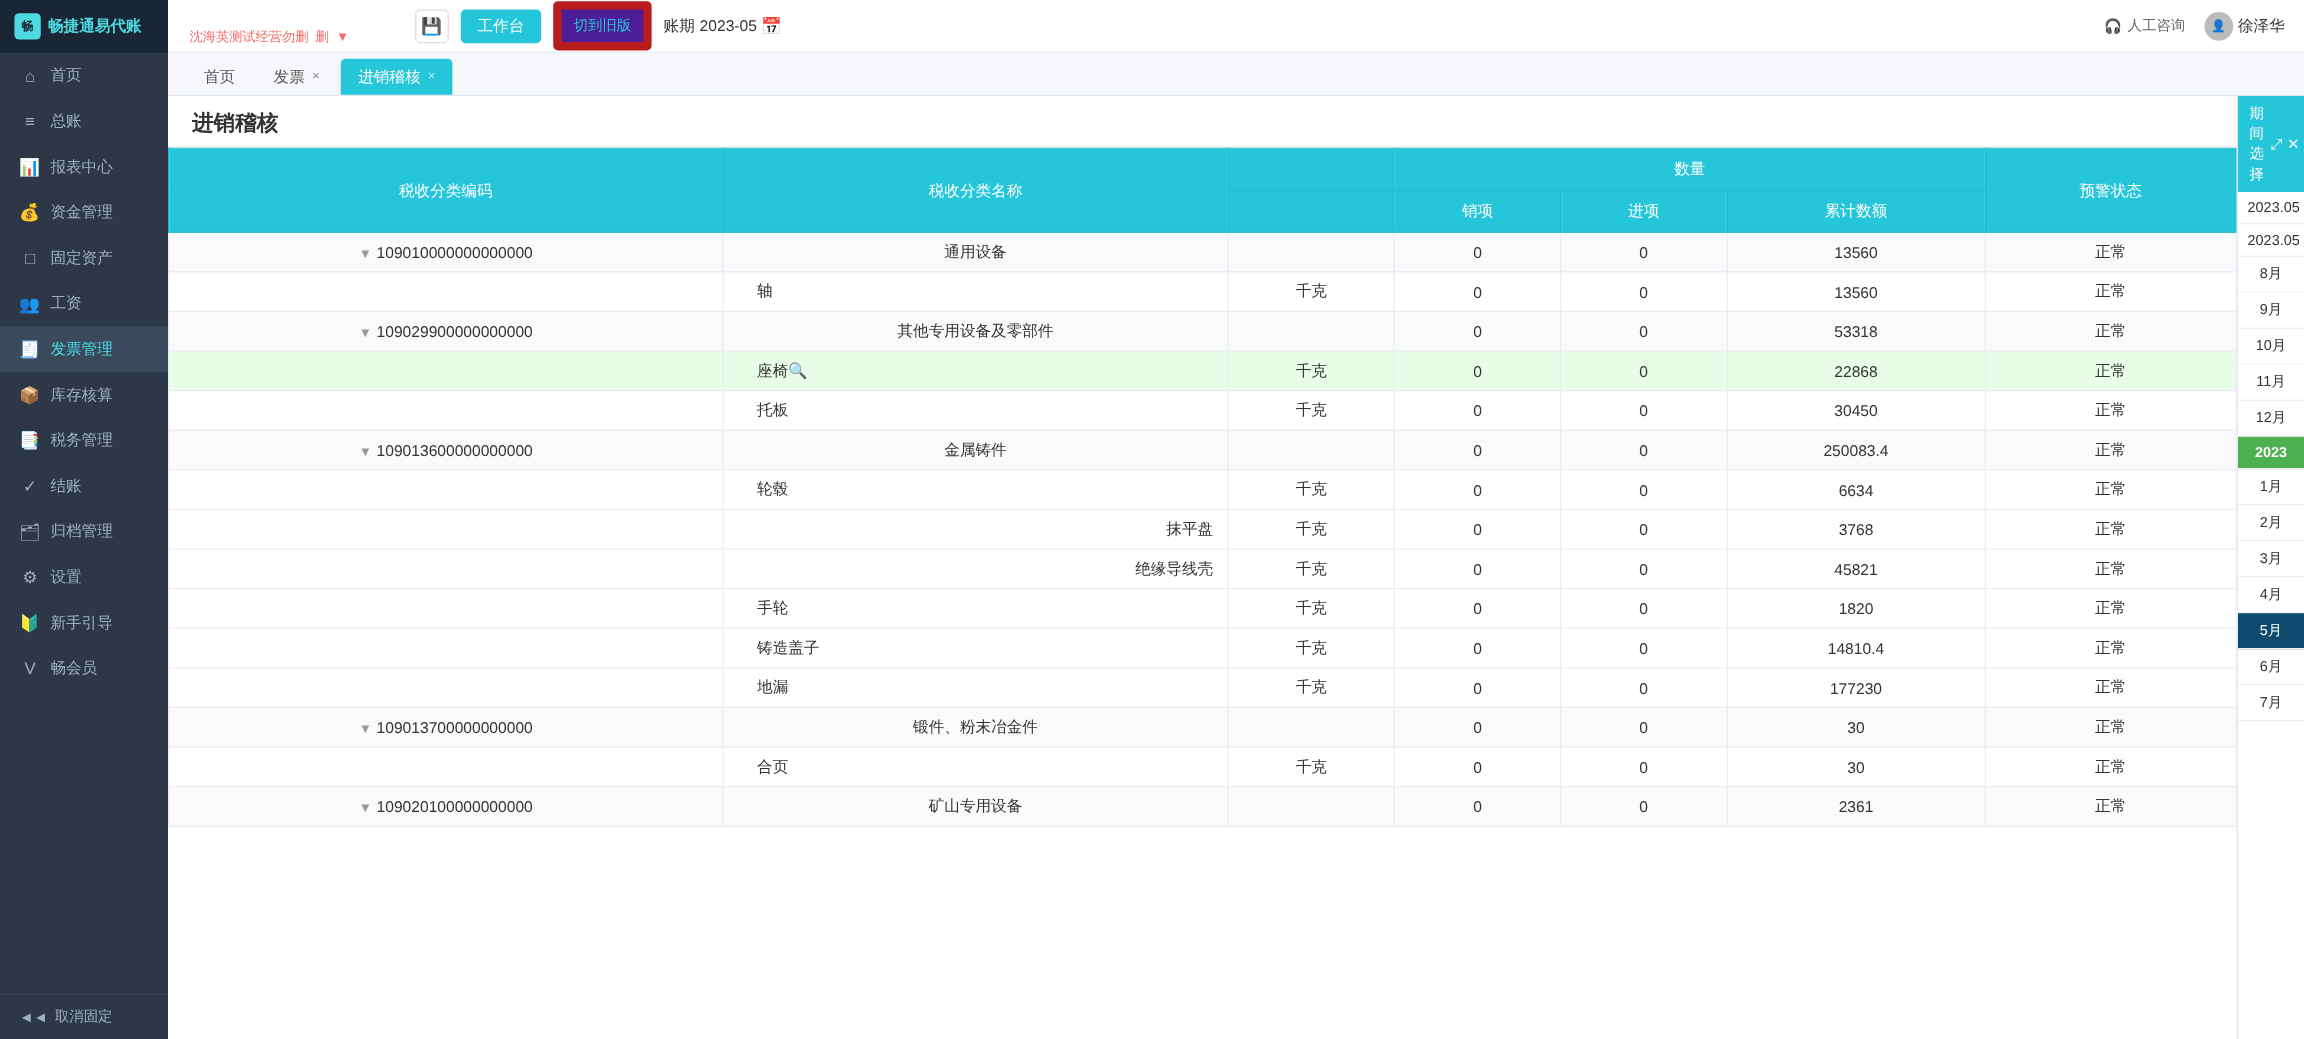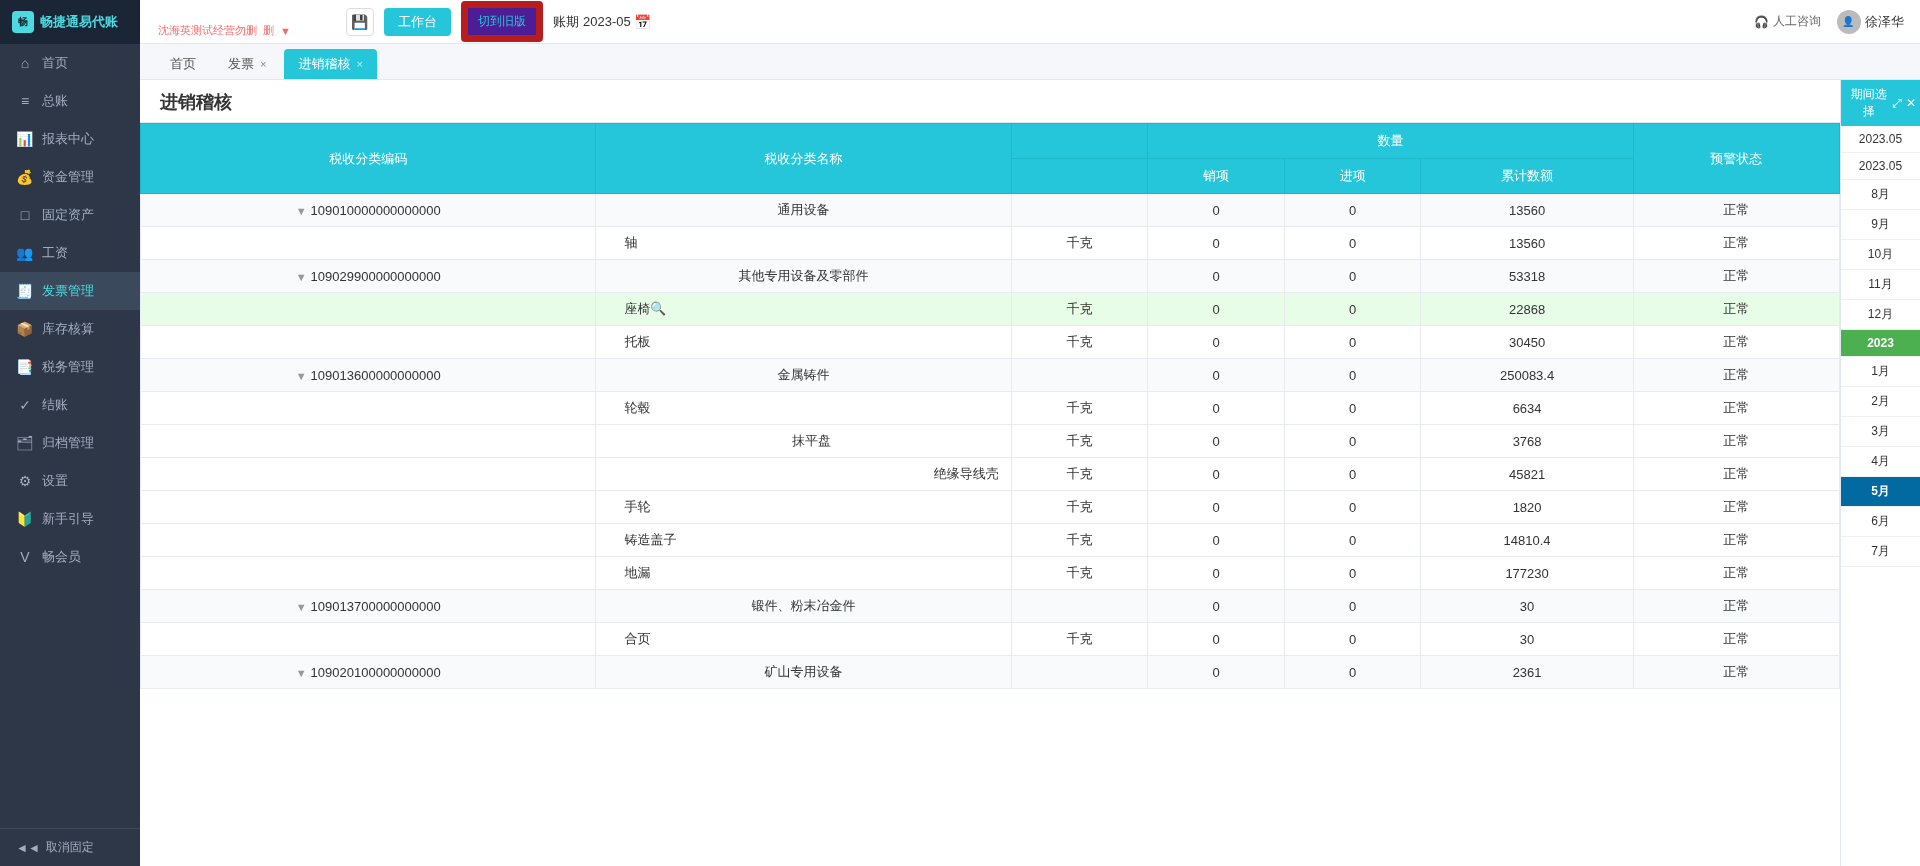--- a/index.html
+++ b/index.html
@@ -318,21 +318,21 @@
     tbody tr.category-row td:first-child { text-align: center; }
     .expand-icon { color: #999; margin-right: 4px; font-size: 11px; }
     .search-icon-cell {
       color: #26c6da;
       font-size: 13px;
       cursor: pointer;
     }
 
     
     .side-panel {
-      width: 80px;
+      width: 56px;
       background: #fff;
       border-left: 1px solid #e2e8f0;
       display: flex;
       flex-direction: column;
       flex-shrink: 0;
       overflow: hidden;
     }
     .side-panel-header {
       background: #26c6da;
       color: #fff;
@@ -347,21 +347,21 @@
     .side-panel-icon { cursor: pointer; font-size: 12px; }
     .period-list { flex: 1; overflow-y: auto; }
     .period-item {
       padding: 6px 8px;
       font-size: 12px;
       color: #333;
       cursor: pointer;
       text-align: center;
       border-bottom: 1px solid #f0f0f0;
     }
-    .period-item.current { background: #0369a1; color: #fff; border-radius: 0; font-weight: bold; }
+    .period-item.current { background: #0c4a6e; color: #fff; border-radius: 0; }
     .period-item.year-label { background: #4caf50; color: #fff; font-weight: bold; }
   </style>
 </head>
 <body>
 
 <div class="sidebar">
   <div class="sidebar-logo">
     <div class="sidebar-logo-icon">畅</div>
     <span>畅捷通易代账</span>
   </div>
@@ -556,21 +556,21 @@
         <td></td>
         <td style="text-align:left; padding-left:28px;">轮毂</td>
         <td>千克</td>
         <td>0</td>
         <td>0</td>
         <td>6634</td>
         <td>正常</td>
       </tr>
               <tr class="sub-row">
         <td></td>
-        <td style="text-align:center; padding-left:28px;font-family:Liberation Mono, monospace;">抹平盘</td>
+        <td style="text-align:right; padding-left:28px;font-family:Liberation Mono, monospace;">抹平盘</td>
         <td>千克</td>
         <td>0</td>
         <td>0</td>
         <td>3768</td>
         <td>正常</td>
       </tr>
               <tr class="sub-row">
         <td></td>
         <td style="text-align:right; padding-left:28px;">绝缘导线壳</td>
         <td>千克</td>

